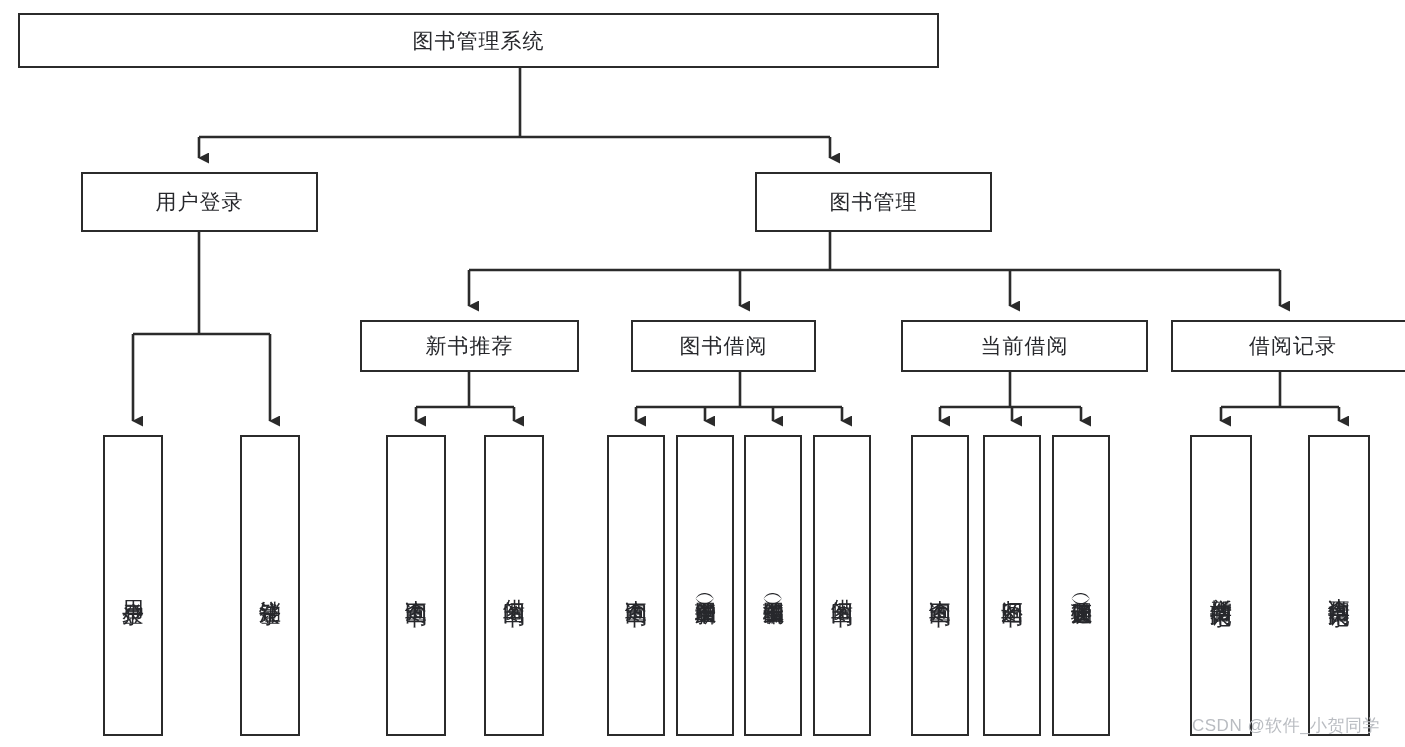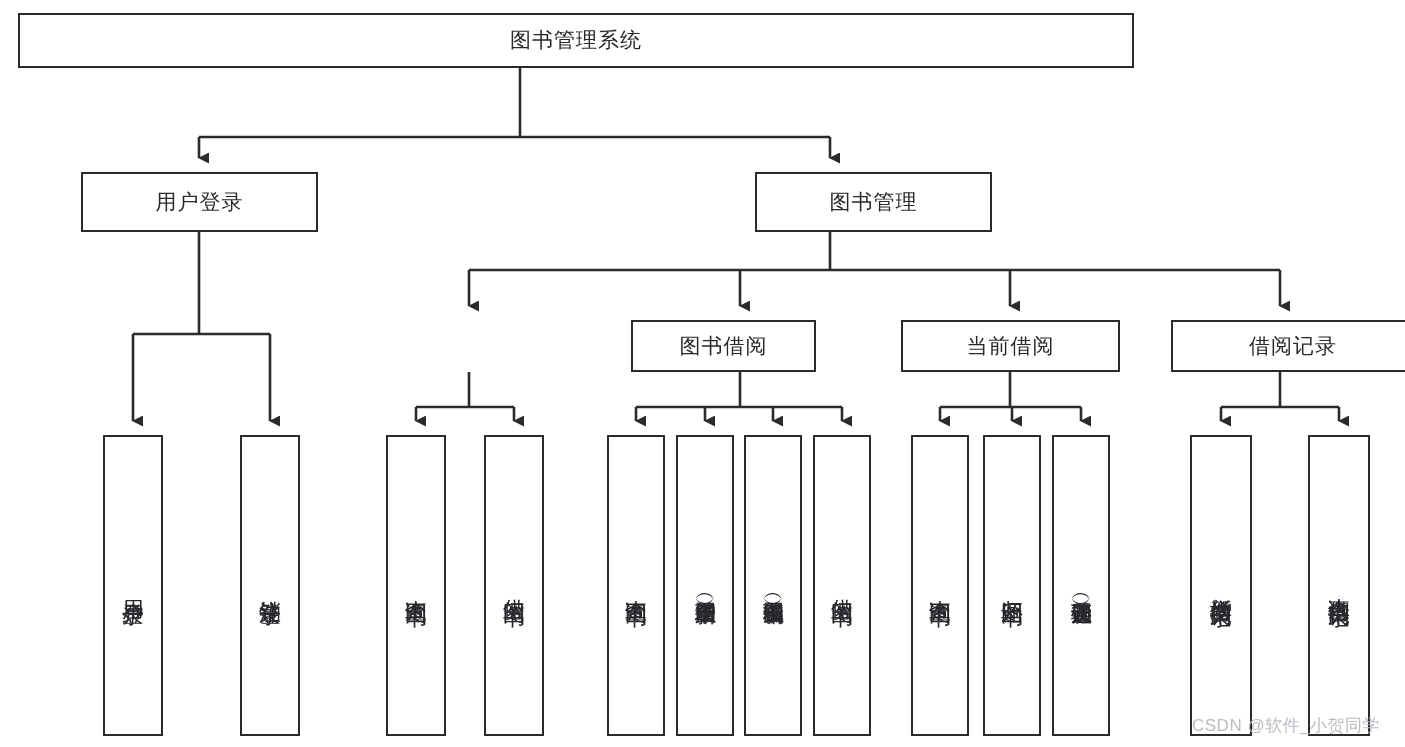--- a/index.html
+++ b/index.html
@@ -116,35 +116,38 @@
       <path d="M 1012 407 L 1012 421" marker-end="url(#arrow)"></path>
       <path d="M 1081 407 L 1081 421" marker-end="url(#arrow)"></path>
 
       <path d="M 1280 372 L 1280 407"></path>
       <path d="M 1221 407 L 1339 407"></path>
       <path d="M 1221 407 L 1221 421" marker-end="url(#arrow)"></path>
       <path d="M 1339 407 L 1339 421" marker-end="url(#arrow)"></path>
     </g>
   </svg>
 
-  <div class="node horiz" style="left:18px; top:13px; width:1116px; height:55px;font-family:Liberation Serif, serif;">
+  <div class="node horiz" style="left:18px; top:13px; width:921px; height:55px;">
     <span>图书管理系统</span>
   </div>
 
   <div class="node horiz" style="left:81px; top:172px; width:237px; height:60px;">
     <span>用户登录</span>
   </div>
   <div class="node horiz" style="left:712px; top:172px; width:237px; height:60px;margin-left:43px;">
     <span>图书管理</span>
   </div>
 
+  <div class="node horiz" style="left:360px; top:320px; width:219px; height:52px;">
+    <span>新书推荐</span>
+  </div>
   <div class="node horiz" style="left:631px; top:320px; width:185px; height:52px;">
     <span>图书借阅</span>
   </div>
-  <div class="node horiz" style="left:901px; top:320px; width:219px; height:52px;">
+  <div class="node horiz" style="left:901px; top:320px; width:247px; height:52px;">
     <span>当前借阅</span>
   </div>
   <div class="node horiz" style="left:1171px; top:320px; width:244px; height:52px;">
     <span>借阅记录</span>
   </div>
 
   <div class="node vert" style="left:103px; top:435px; width:60px; height:301px;">
     <span class="vlabel">用户登录</span>
   </div>
   <div class="node vert" style="left:240px; top:435px; width:60px; height:301px;">

